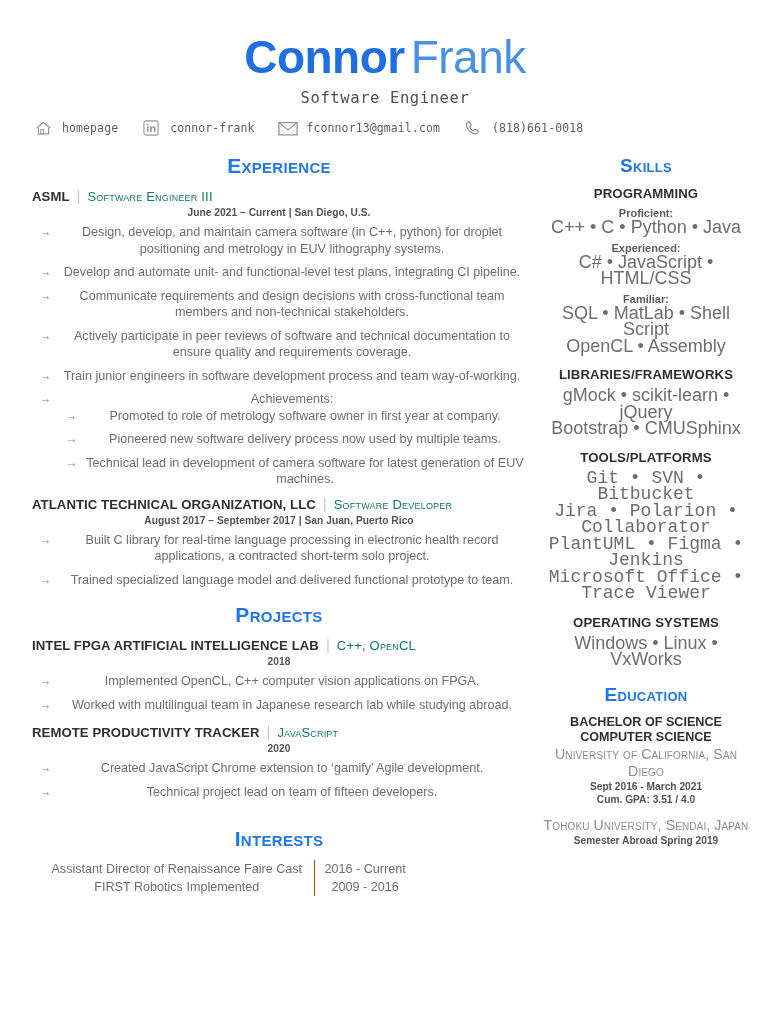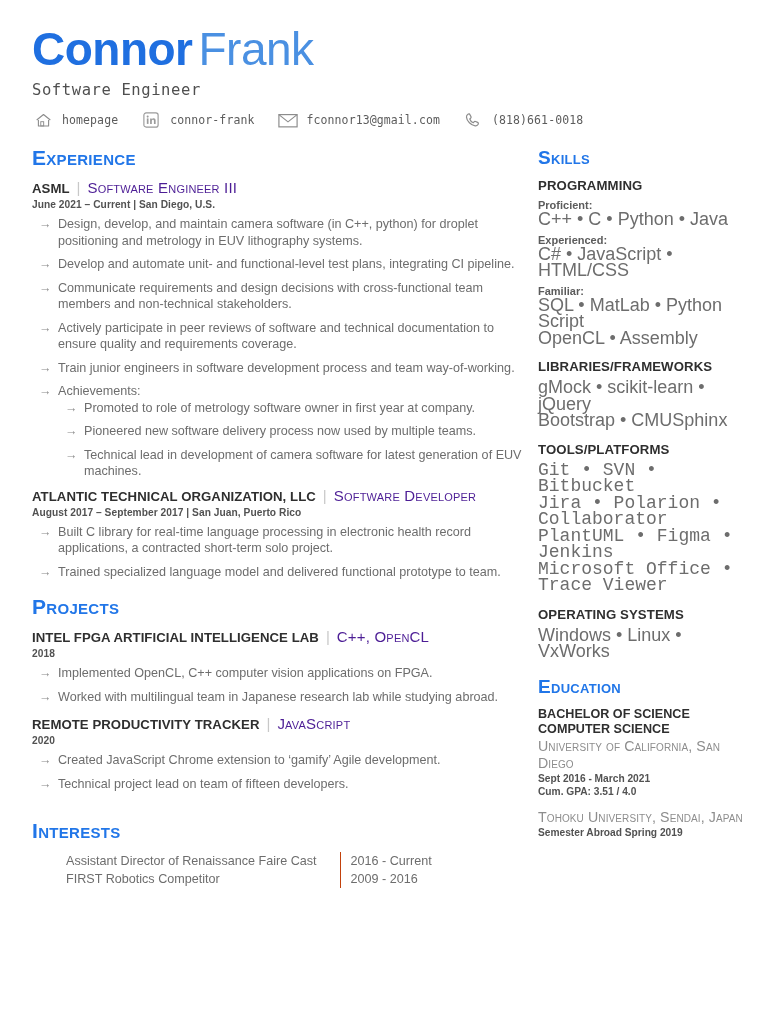--- a/index.html
+++ b/index.html
@@ -11,21 +11,22 @@
     font-family: "Liberation Sans", sans-serif;
     color: #4a4a4a;
     -webkit-font-smoothing: antialiased;
   }
 
   .page {
     position: relative;
     width: 768px;
     height: 1024px;
     background: #ffffff;
-    padding: 20px 30px 0 32px;
+    padding: 28px 30px 0 32px;
+    text-align: center;
   }
 
   
   .header { margin-bottom: 8px; }
 
   .name-line {
     font-size: 46px;
     line-height: 58px;
     letter-spacing: -0.5px;
     white-space: nowrap;
@@ -111,22 +112,22 @@
     letter-spacing: 0.05px;
   }
   .entry-sep {
     color: #c8c8c8;
     margin: 0 7px;
     font-weight: 300;
     font-size: 15px;
   }
   .entry-role {
     font-variant: small-caps;
-    font-size: 15px;
-    color: #4c1d95;
+    font-size: 13px;
+    color: #0f766e;
     letter-spacing: 0.2px;
   }
   .entry-meta {
     font-size: 10.2px;
     font-weight: bold;
     color: #525252;
     margin-top: 2px;
     letter-spacing: 0.05px;
   }
 
@@ -330,49 +331,49 @@
           <span class="entry-role">JavaScript</span>
         </div>
         <div class="entry-meta">2020</div>
         <ul class="bullets">
           <li>Created JavaScript Chrome extension to ‘gamify’ Agile development.</li>
           <li>Technical project lead on team of fifteen developers.</li>
         </ul>
       </div>
 
       <div class="section-title" style="margin-top:26px;">Interests</div>
-      <div class="interests-wrap" style="margin-top:4px;margin-left:26px;">
+      <div class="interests-wrap" style="margin-top:4px;">
         <table class="interests-table">
           <tbody>
               <tr>
             <td class="int-name">Assistant Director of Renaissance Faire Cast</td>
             <td class="int-date">2016 - Current</td>
           </tr>
           <tr>
-            <td class="int-name">FIRST Robotics Competitor</td>
+            <td class="int-name">FIRST Robotics Implemented</td>
             <td class="int-date">2009 - 2016</td>
           </tr>
         </tbody>
           </table>
       </div>
 
     </div>
 
     <div class="col-side">
 
       <div class="section-title side">Skills</div>
 
       <div class="skill-group">
         <div class="skill-group-title">PROGRAMMING</div>
         <div class="skill-level">Proficient:</div>
         <div class="skill-list">C++ • C • Python • Java</div>
         <div class="skill-level">Experienced:</div>
         <div class="skill-list">C# • JavaScript • HTML/CSS</div>
         <div class="skill-level">Familiar:</div>
-        <div class="skill-list" style="white-space:pre-line;">SQL • MatLab • Python Script
+        <div class="skill-list" style="white-space:pre-line;">SQL • MatLab • Shell Script
 OpenCL • Assembly</div>
       </div>
 
       <div class="skill-group">
         <div class="skill-group-title">LIBRARIES/FRAMEWORKS</div>
         <div class="skill-list" style="white-space:pre-line;">gMock • scikit-learn • jQuery
 Bootstrap • CMUSphinx</div>
       </div>
 
       <div class="skill-group">

